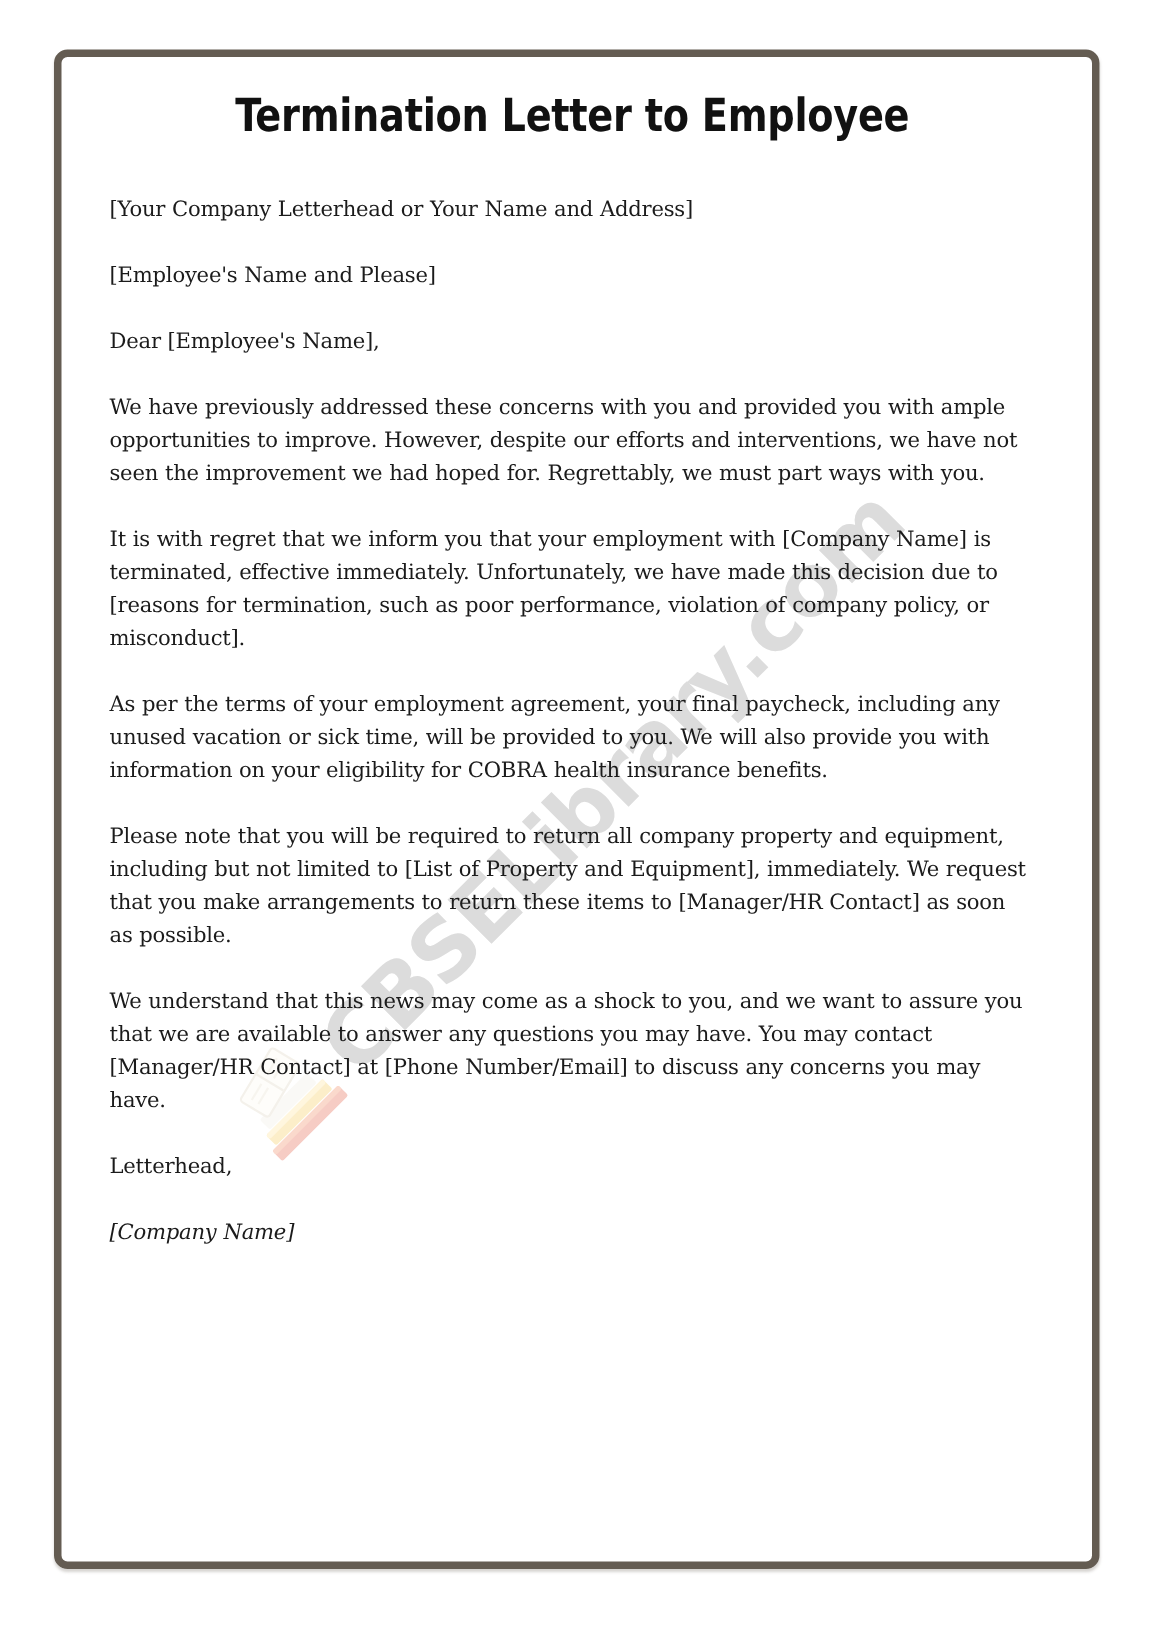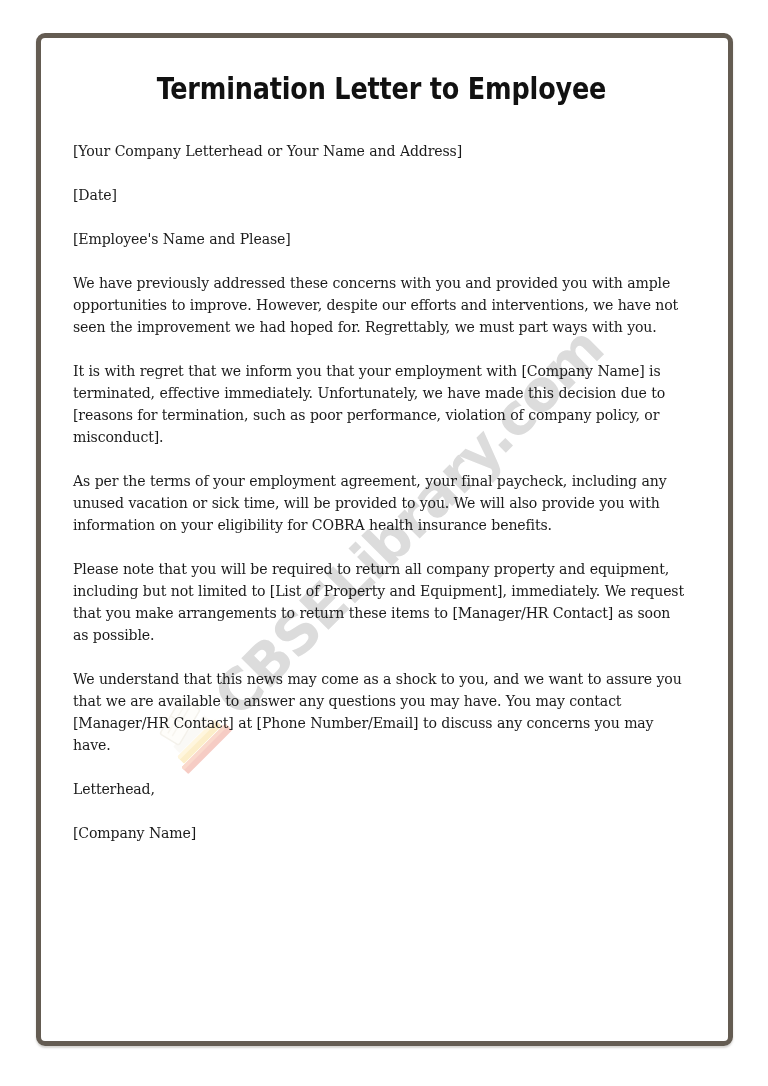--- a/index.html
+++ b/index.html
@@ -74,21 +74,21 @@
     letter-spacing: -1.5px;
     color: #dcdcdc;
     white-space: nowrap;
     line-height: 1;
   }
 
   
   #content {
     position: absolute;
     left: 73px;
-    top: 70px;
+    top: 59px;
     width: 617px;
     z-index: 3;
   }
 
   #doc-title {
     font-family: "DejaVu Sans Condensed", "Liberation Sans Narrow", "Liberation Sans", sans-serif;
     font-weight: bold;
     font-size: 30.5px;
     letter-spacing: -0.2px;
     color: #111111;
@@ -102,21 +102,21 @@
   .letter-block {
     font-family: "DejaVu Serif", "Liberation Serif", serif;
     font-size: 14.1px;
     line-height: 22px;
     color: #1b1b1b;
     margin: 0 0 22px 0;
     text-align: left;
     letter-spacing: -0.15px;
     word-spacing: 0.2px;
   }
-  .letter-block:last-child { margin-bottom: 12px; }
+  .letter-block:last-child { margin-bottom: 12px; font-style: italic; }
 </style>
 </head>
 <body>
 
 <div id="page">
 
   <div id="doc-border"></div>
 
   <div id="watermark">
     <div id="watermark-inner">
@@ -137,22 +137,22 @@
       </svg>
       <span id="wm-text">CBSELibrary.com</span>
     </div>
   </div>
 
   <div id="content">
 
     <h1 id="doc-title">Termination Letter to Employee</h1>
 
     <p class="letter-block">[Your Company Letterhead or Your Name and Address]</p>
-    <p class="letter-block">[Date]</p>
     <p class="letter-block">[Employee's Name and Please]</p>
+    <p class="letter-block">Dear [Employee's Name],</p>
 
     <p class="letter-block">We have previously addressed these concerns with you and provided you with ample opportunities to improve. However, despite our efforts and interventions, we have not seen the improvement we had hoped for. Regrettably, we must part ways with you.</p>
     <p class="letter-block">It is with regret that we inform you that your employment with [Company Name] is terminated, effective immediately. Unfortunately, we have made this decision due to [reasons for termination, such as poor performance, violation of company policy, or misconduct].</p>
     <p class="letter-block">As per the terms of your employment agreement, your final paycheck, including any unused vacation or sick time, will be provided to you. We will also provide you with information on your eligibility for COBRA health insurance benefits.</p>
     <p class="letter-block">Please note that you will be required to return all company property and equipment, including but not limited to [List of Property and Equipment], immediately. We request that you make arrangements to return these items to [Manager/HR Contact] as soon as possible.</p>
     <p class="letter-block">We understand that this news may come as a shock to you, and we want to assure you that we are available to answer any questions you may have. You may contact [Manager/HR Contact] at [Phone Number/Email] to discuss any concerns you may have.</p>
 
     <p class="letter-block">Letterhead,</p>
     <p class="letter-block">[Company Name]</p>
 

